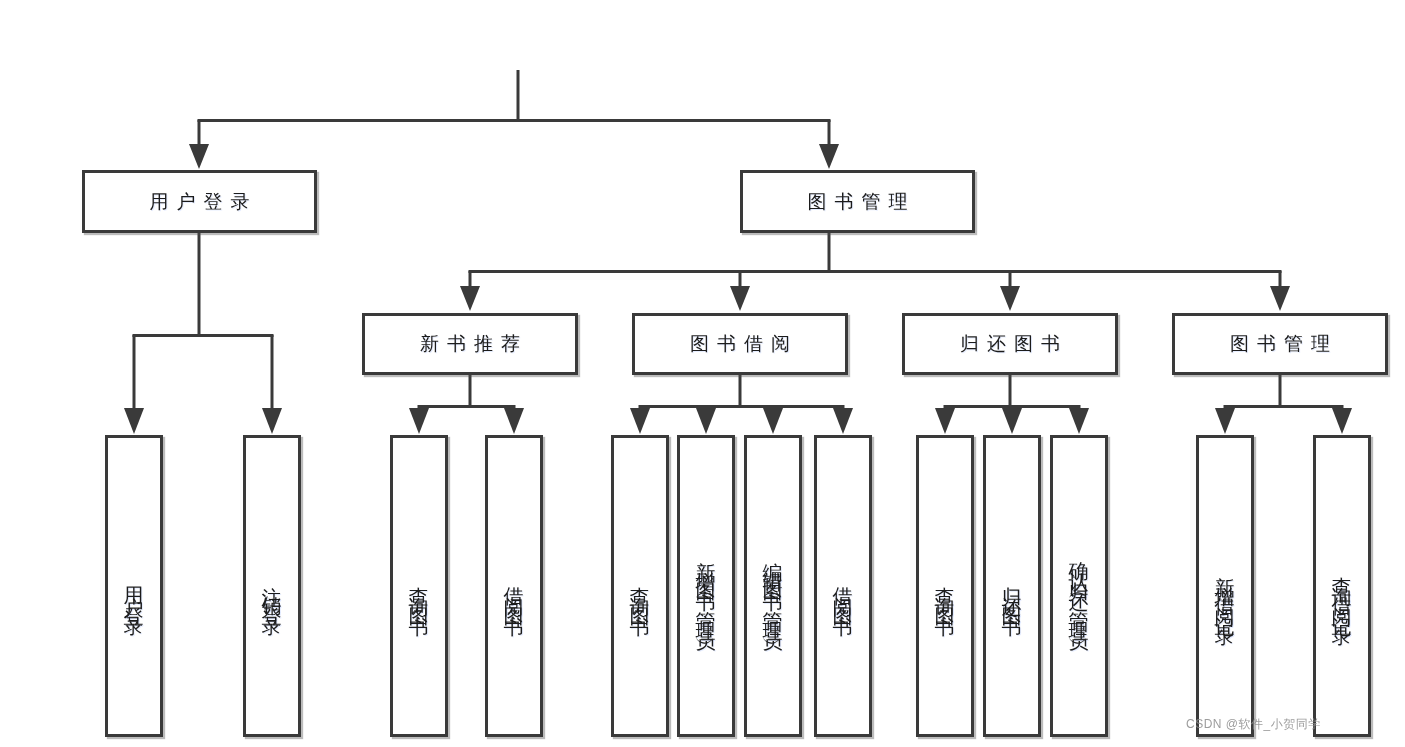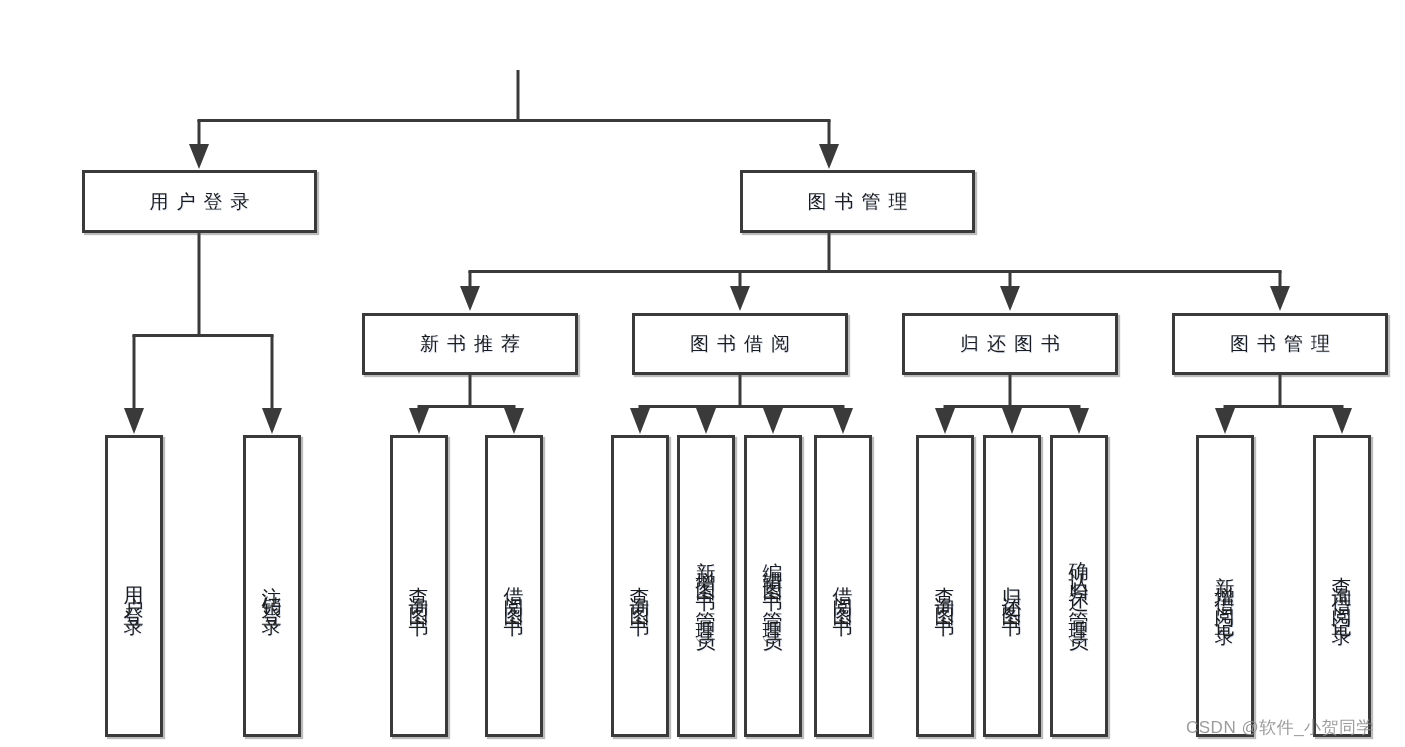--- a/index.html
+++ b/index.html
@@ -32,21 +32,21 @@
     top:435px; width:58px; height:302px;
     font-size:20px;
   }
   .leaf .lbl{
     writing-mode:vertical-rl; text-orientation:mixed;
     letter-spacing:10px; margin-bottom:-10px; line-height:1;
     text-shadow:1px 1px 0 rgba(100,140,255,0.16);
   }
   .watermark{
     position:absolute; left:1186px; top:716px; z-index:5;
-    font-size:17px; letter-spacing:0.5px; color:var(--watermark);
+    font-size:12px; letter-spacing:0.5px; color:var(--watermark);
     opacity:0.88; white-space:nowrap;
   }
 </style>
 </head>
 <body>
 
 <div id="canvas">
 
   <svg id="wires" viewBox="0 0 1405 747" xmlns="http://www.w3.org/2000/svg">
 

